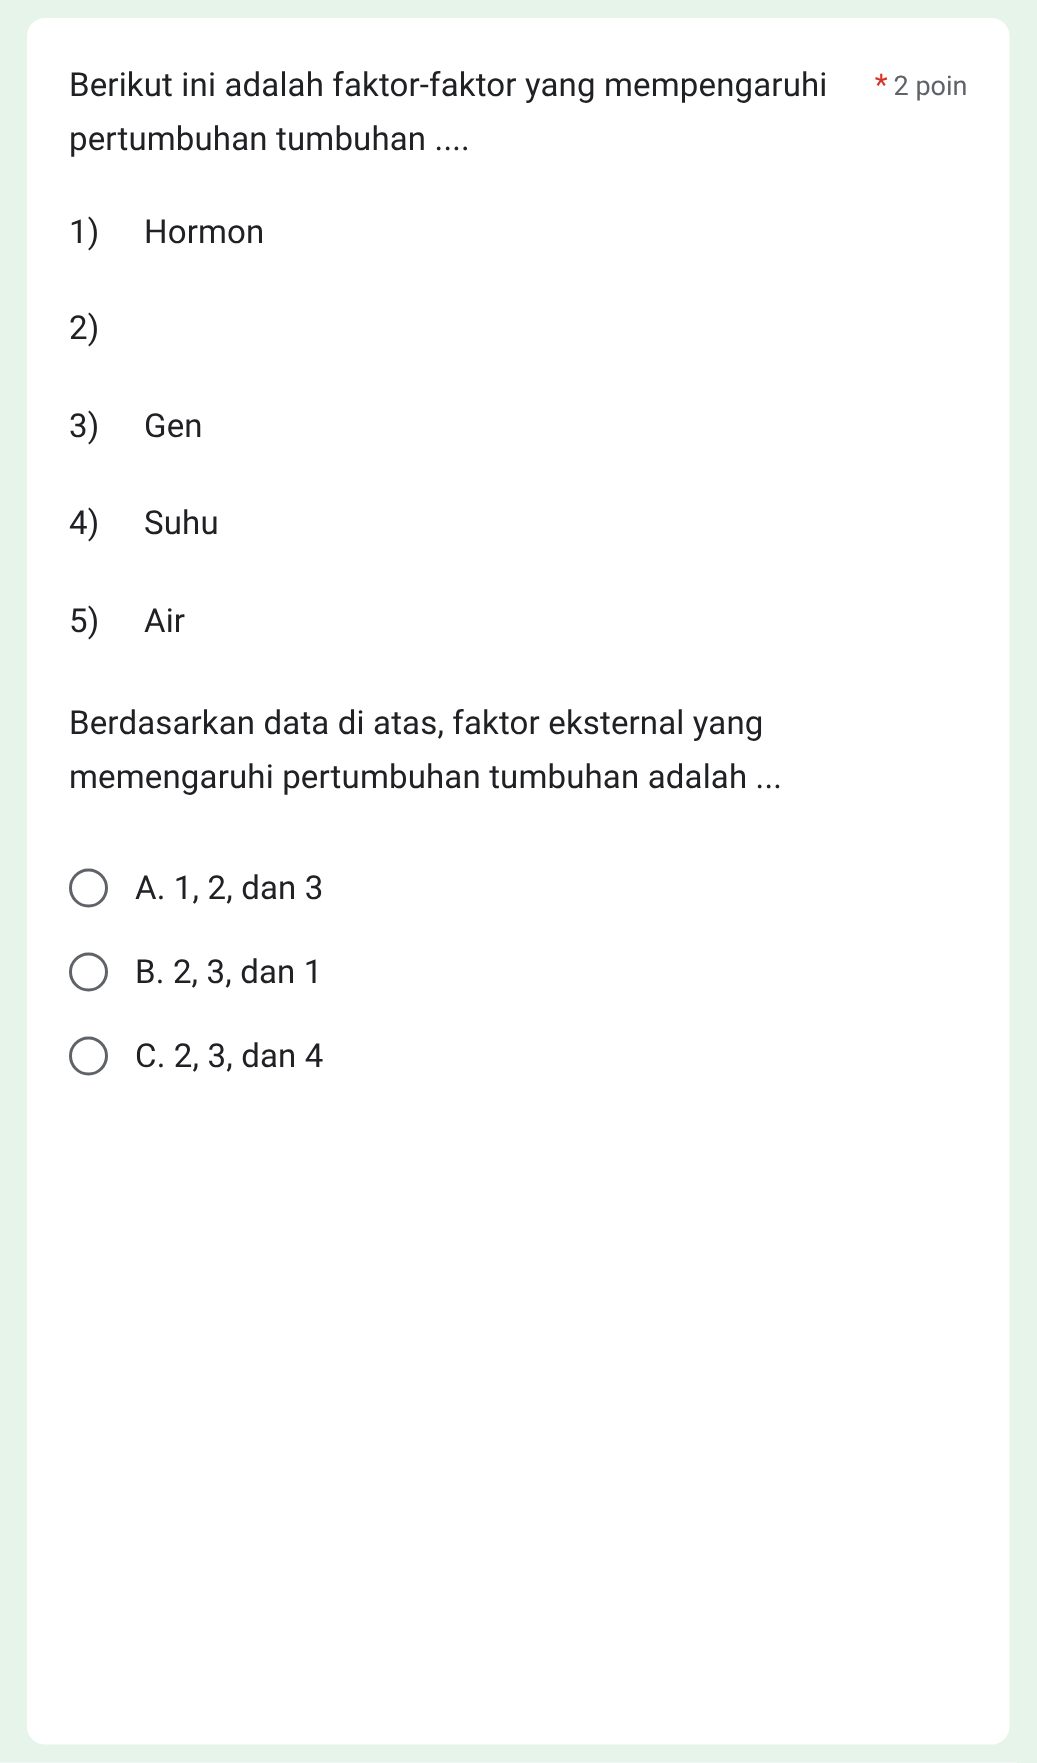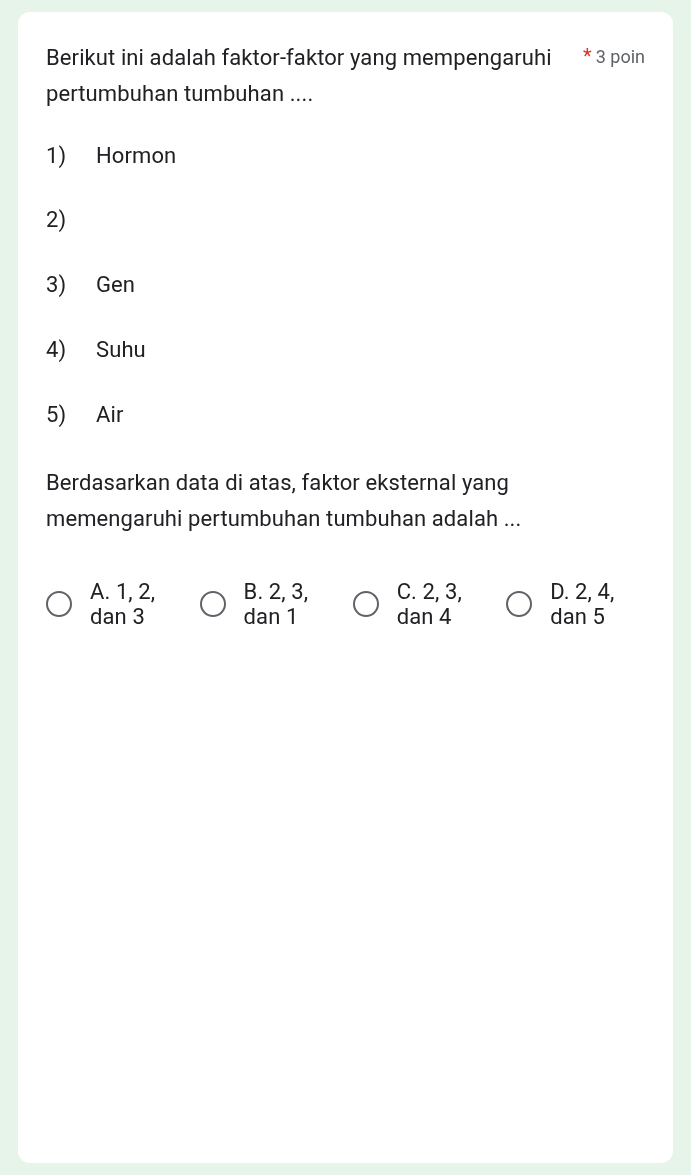--- a/index.html
+++ b/index.html
@@ -65,21 +65,21 @@
     .sub-question {
       color: #202124;
       font-size: 22px;
       line-height: 1.65;
       margin-top: 2px;
       margin-bottom: 34px;
       letter-spacing: 0.1px;
     }
     .options {
       display: flex;
-      flex-direction: row;
+      flex-direction: column;
       gap: 14px;
     }
     .option {
       display: flex;
       align-items: center;
       gap: 18px;
       cursor: pointer;
       padding: 8px 0;
     }
     .radio-circle {
@@ -96,21 +96,21 @@
     }
   </style>
 </head>
 <body>
 
 <div class="card">
   <div class="question-header">
     <div class="question-text">Berikut ini adalah faktor-faktor yang mempengaruhi pertumbuhan tumbuhan ....</div>
     <div class="points">
       <span class="required">*</span>
-      <span>3 poin</span>
+      <span>2 poin</span>
     </div>
   </div>
 
   <div class="list-items">
     <div class="list-item">
       <span class="list-number">1)</span>
       <span>Hormon</span>
     </div>
     <div class="list-item">
       <span class="list-number">2)</span>
@@ -137,18 +137,14 @@
       <span class="option-label">A.  1, 2, dan 3</span>
     </div>
     <div class="option">
       <div class="radio-circle"></div>
       <span class="option-label">B.  2, 3, dan 1</span>
     </div>
     <div class="option">
       <div class="radio-circle"></div>
       <span class="option-label">C.  2, 3, dan 4</span>
     </div>
-    <div class="option">
-      <div class="radio-circle"></div>
-      <span class="option-label">D.  2, 4, dan 5</span>
-    </div>
   </div>
 </div>
 
 </body></html>

